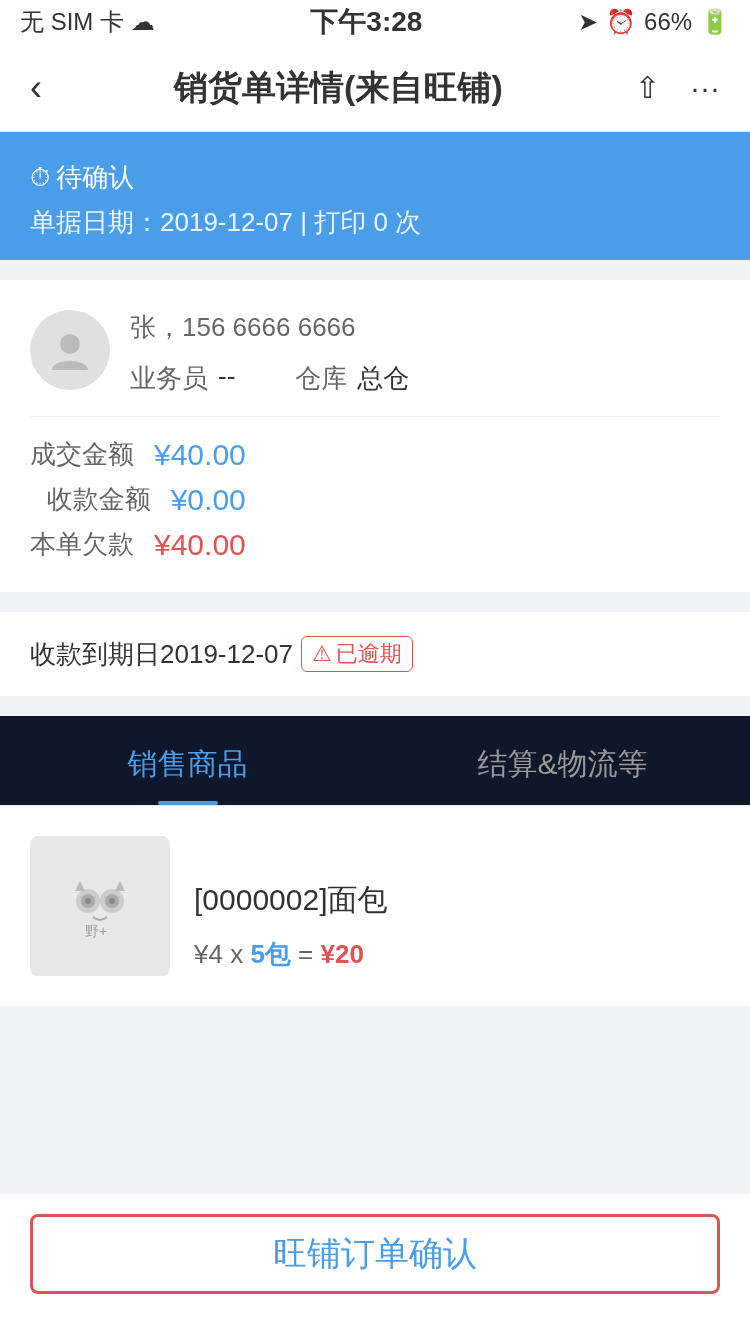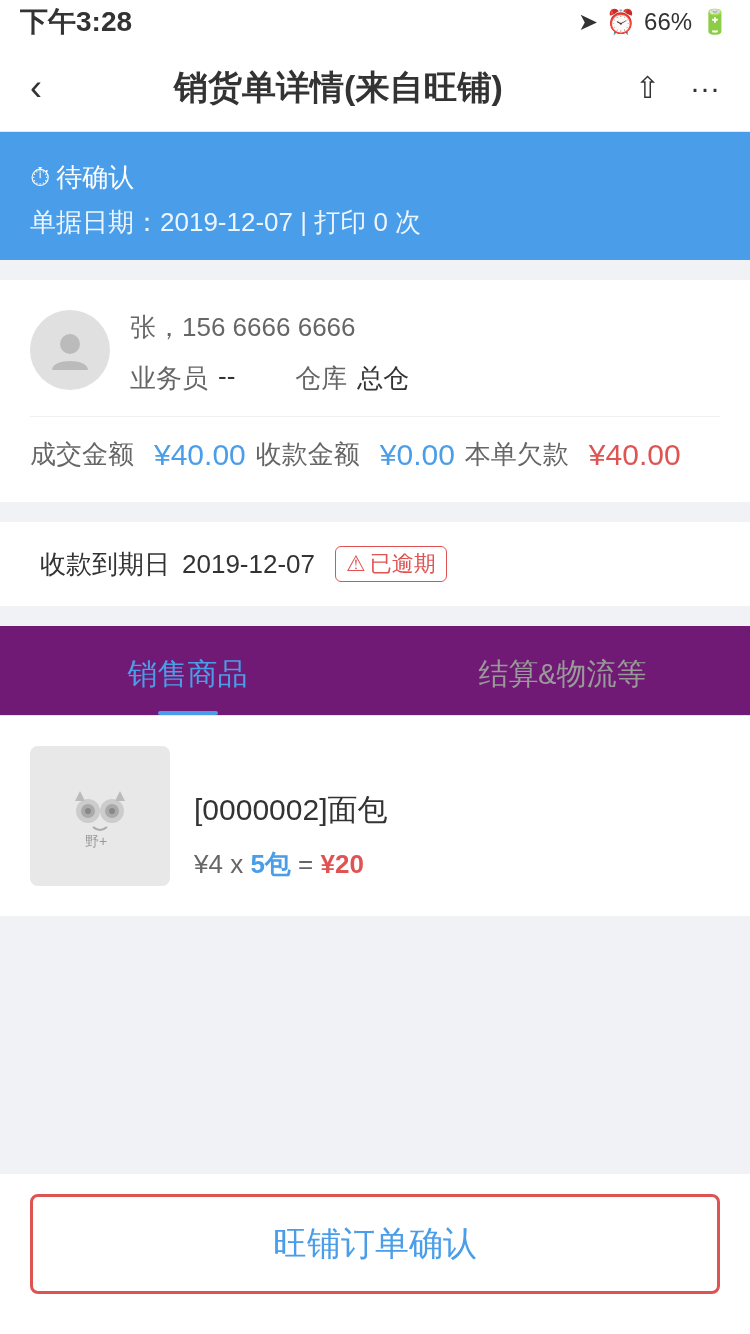--- a/index.html
+++ b/index.html
@@ -140,63 +140,61 @@
       align-items: flex-start;
     }
     .product-type {
       display: flex;
       gap: 16px;
       align-items: center;
       font-size: 26px;
       color: #666;
     }
     .product-type-val { color: #333; font-size: 26px; }
-    .amount-list { display: flex; gap: 10px; text-align: right; }
+    .amount-list { display: flex; flex-direction: column; gap: 10px; text-align: right; }
     .amount-row {
       display: flex;
       justify-content: flex-end;
       gap: 20px;
       align-items: center;
       font-size: 26px;
     }
     .amount-label { color: #666; }
     .amount-val-blue { color: #4a9de8; font-size: 30px; }
     .amount-val-red { color: #e05353; font-size: 30px; }
 
     
     .due-date-section {
       background: #fff;
-      padding: 24px 40px;
+      padding: 24px 30px;
       margin-bottom: 20px;
       display: flex;
       align-items: center;
-      gap: 12px;
       font-size: 26px;
       color: #333;
     }
     .overdue-badge {
       background: #fff;
       color: #e05353;
       border: 1px solid #e05353;
       border-radius: 6px;
       padding: 2px 10px;
       font-size: 22px;
       display: flex;
       align-items: center;
       gap: 4px;
       margin-left: 8px;
     }
 
     
     .tabs-bar {
-      background: #701a75;
+      background: #0f172a;
       display: flex;
       border-bottom: 1px solid #e8e8e8;
       margin-bottom: 0;
-      font-family: Liberation Mono, monospace;
     }
     .tab-item {
       flex: 1;
       text-align: center;
       padding: 28px 0 20px;
       font-size: 30px;
       color: #999;
       position: relative;
       cursor: pointer;
     }
@@ -258,21 +256,21 @@
     .bottom-bar {
       position: fixed;
       bottom: 0;
       left: 0;
       width: 750px;
       background: #fff;
       padding: 20px 30px 40px;
     }
     .confirm-btn {
       width: 100%;
-      height: 100px;
+      height: 80px;
       border: 3px solid #e05353;
       border-radius: 8px;
       background: #fff;
       color: #4a9de8;
       font-size: 34px;
       font-weight: 500;
       cursor: pointer;
       display: flex;
       align-items: center;
       justify-content: center;
@@ -287,20 +285,23 @@
     .icon-share, .icon-more {
       font-size: 30px;
       color: #333;
       cursor: pointer;
     }
   </style>
 </head>
 <body>
 
 <div class="status-bar">
+  <div class="status-left">
+    <span>无 SIM 卡 ☁</span>
+  </div>
   <div class="status-center">下午3:28</div>
   <div class="status-right">
     <span>➤</span>
     <span>⏰</span>
     <span>66%</span>
     <span>🔋</span>
   </div>
 </div>
 
 <div class="nav-bar">

